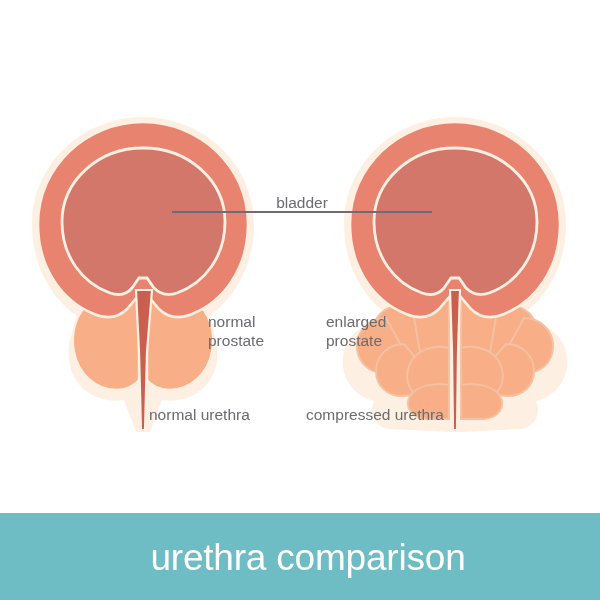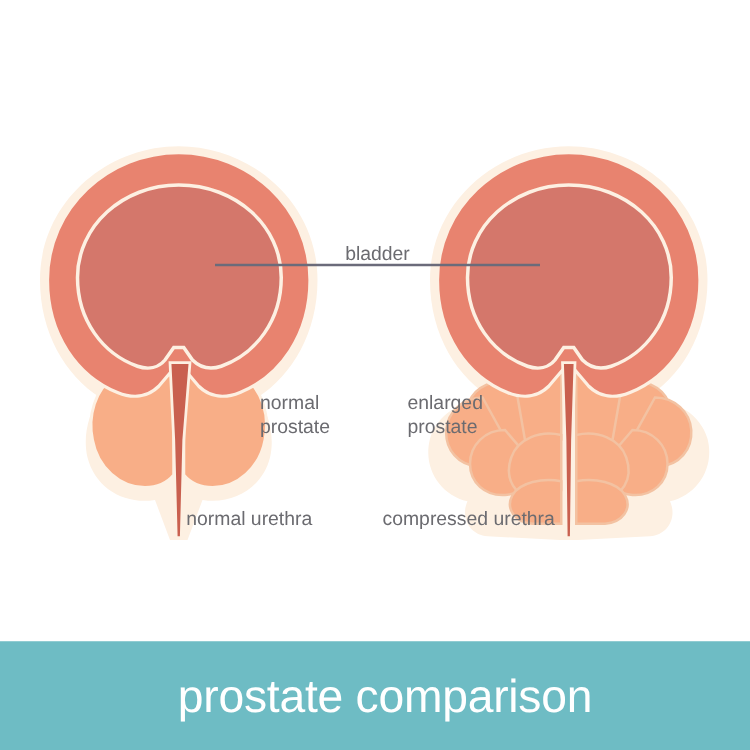--- a/index.html
+++ b/index.html
@@ -243,16 +243,16 @@
       <text class="anno-text" x="306" y="420">compressed urethra</text>
     </g>
 
     <g>
       <line x1="172" y1="212" x2="432" y2="212" stroke="#6b6b7a" stroke-width="2"></line>
       <text class="anno-text centered" x="302" y="208">bladder</text>
     </g>
   </svg>
 
   <div class="banner">
-    <div class="banner-title">prostate comparison</div>
+    <div class="banner-title">urethra comparison</div>
   </div>
 
 </div>
 
 </body></html>

